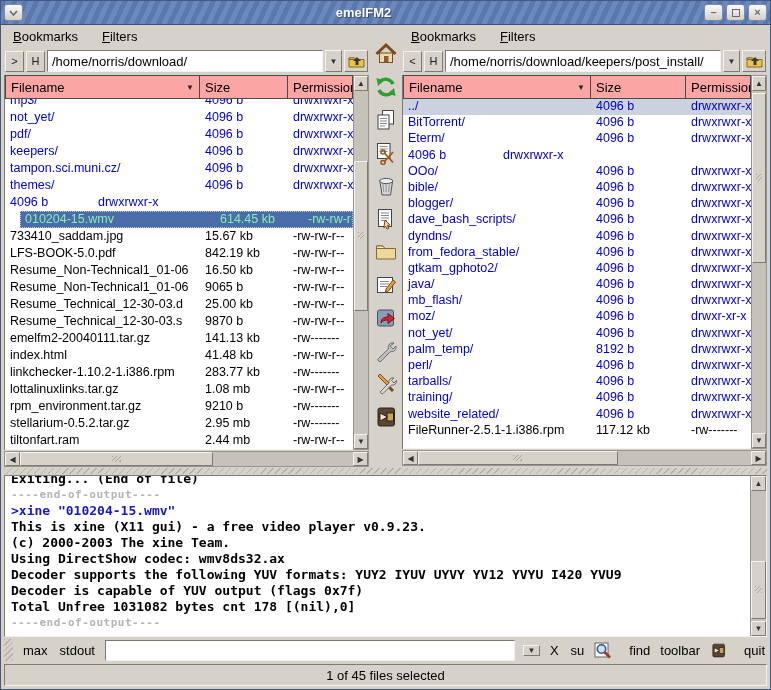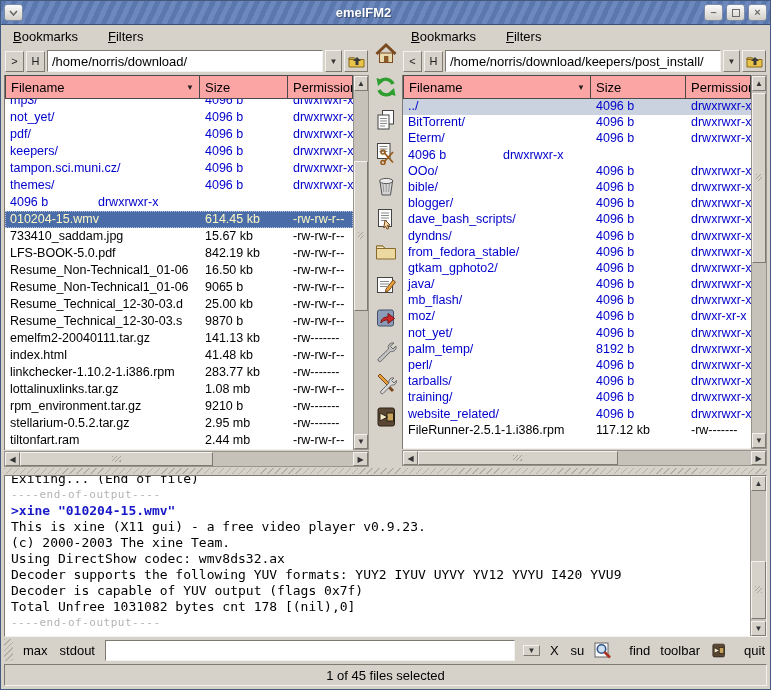--- a/index.html
+++ b/index.html
@@ -20,21 +20,21 @@
   
   .panes-row { display:flex; flex:0 0 440px; padding:0 3px; }
   .pane { display:flex; flex-direction:column; }
   .pane.left { width:365px; flex:0 0 365px; }
   .pane.right { flex:1; min-width:0; }
   .midbar { width:33px; flex:0 0 33px; display:flex; flex-direction:column; align-items:center;
     padding-top:16px; gap:7px; }
   .tool-btn { width:27px; height:26px; display:flex; align-items:center; justify-content:center; }
   .tool-btn svg { display:block; }
 
-  .menubar { height:22px; flex:0 0 22px; display:flex; gap:30px; align-items:center; padding:0 9px; font-size:13px; color:#000; }
+  .menubar { height:22px; flex:0 0 22px; display:flex; gap:24px; align-items:center; padding:0 9px; font-size:13px; color:#000; }
   .menu-item::first-letter { text-decoration:underline; }
 
   .pathbar { height:28px; flex:0 0 28px; display:flex; align-items:center; gap:2px; padding:1px 1px; }
   .pb-btn { width:19px; height:21px; background:#d6d2ca; border:1px solid; border-color:#f4f2ee #7e7a72 #7e7a72 #f4f2ee;
     font-size:11px; display:flex; align-items:center; justify-content:center; color:#222; }
   .pb-entry { flex:1; height:22px; display:flex; background:#fff; border:1px solid; border-color:#7e7a72 #f4f2ee #f4f2ee #7e7a72; }
   .pb-entry input { flex:1; border:0; outline:none; font-size:13px; padding:0 4px; font-family:"Liberation Sans",sans-serif; background:#fff; color:#000; }
   .pb-combo { width:17px; height:22px; background:#d6d2ca; border:1px solid; border-color:#f4f2ee #7e7a72 #7e7a72 #f4f2ee;
     font-size:8px; display:flex; align-items:center; justify-content:center; color:#333; }
   .pb-up { width:24px; height:22px; display:flex; align-items:center; justify-content:center;
@@ -58,21 +58,21 @@
   .pane.right .frow { height:16.2px; line-height:15.5px; }
   .pane.left .frow:first-child { margin-top:-7px; }
   .fcell { overflow:hidden; padding-left:5px; }
   .fname { width:195px; flex:0 0 195px; }
   .fsize { width:88px; flex:0 0 88px; }
   .fperm { flex:1; min-width:0; }
   .pane.right .fname { width:188px; flex:0 0 188px; }
   .pane.right .fsize { width:95px; flex:0 0 95px; }
   .frow.dir { color:#0000cc; }
   .frow.file { color:#000; }
-  .frow.selected { background:#4a6ca8; color:#fef9c3; outline:1px dotted #b9c6de; outline-offset:-1px; }
+  .frow.selected { background:#4a6ca8; color:#86efac; outline:1px dotted #b9c6de; outline-offset:-1px;margin-left:15px; }
   .frow.cursor { background:#c9d2de; }
 
   
   .vscroll { width:16px; flex:0 0 16px; display:flex; flex-direction:column; background:#cdc9c1; border:1px solid #989documents48;
     border:1px solid #98948c; }
   .sbtn { flex:0 0 15px; background:#d6d2ca; border:1px solid; border-color:#f4f2ee #7e7a72 #7e7a72 #f4f2ee;
     font-size:8px; color:#333; display:flex; align-items:center; justify-content:center; }
   .strack { flex:1; position:relative; background:#c6c2ba; }
   .sthumb { position:absolute; left:0; right:0; background:#d6d2ca; border:1px solid; border-color:#f4f2ee #7e7a72 #7e7a72 #f4f2ee; }
   .sthumb::after { content:""; position:absolute; left:3px; right:3px; top:50%; height:7px; margin-top:-4px;
@@ -84,21 +84,21 @@
 
   
   .splitter { flex:0 0 8px; margin:0 3px;
     background:#d6d2ca; position:relative; }
   .splitter::after { content:""; position:absolute; inset:1px 0;
     background:repeating-linear-gradient(135deg,#b4b0a8 0 1px,transparent 1px 5px); }
 
   
   .output-wrap { flex:0 0 162px; margin:0 3px; display:flex; border:1px solid; border-color:#7e7a72 #f4f2ee #f4f2ee #7e7a72; background:#fff; }
   .output { flex:1; min-width:0; overflow:hidden; padding:0 6px; font-family:"DejaVu Sans Mono",monospace; font-size:13px; line-height:16px; color:#000; }
-  .oline { white-space:nowrap; }
+  .oline { white-space:nowrap;font-weight:bold; }
   .oline:first-child { margin-top:-5px; }
   .oline.separator { color:#b4b4b4; font-size:11px; letter-spacing:0.5px; }
   .oline.command { color:#1818c8; font-weight:bold; }
 
   
   .cmdbar { flex:0 0 26px; display:flex; align-items:center; gap:8px; padding:2px 5px 2px 3px; font-size:13px; color:#000; }
   .grip { width:9px; align-self:stretch; background:repeating-linear-gradient(135deg,#b4b0a8 0 1px,transparent 1px 4px); }
   .cmd-label { padding:1px 2px; }
   .cmd-entry { flex:1; height:21px; display:flex; background:#fff; border:1px solid; border-color:#7e7a72 #f4f2ee #f4f2ee #7e7a72; }
   .cmd-entry input { flex:1; border:0; outline:none; font-size:13px; padding:0 4px; font-family:"Liberation Sans",sans-serif; }

